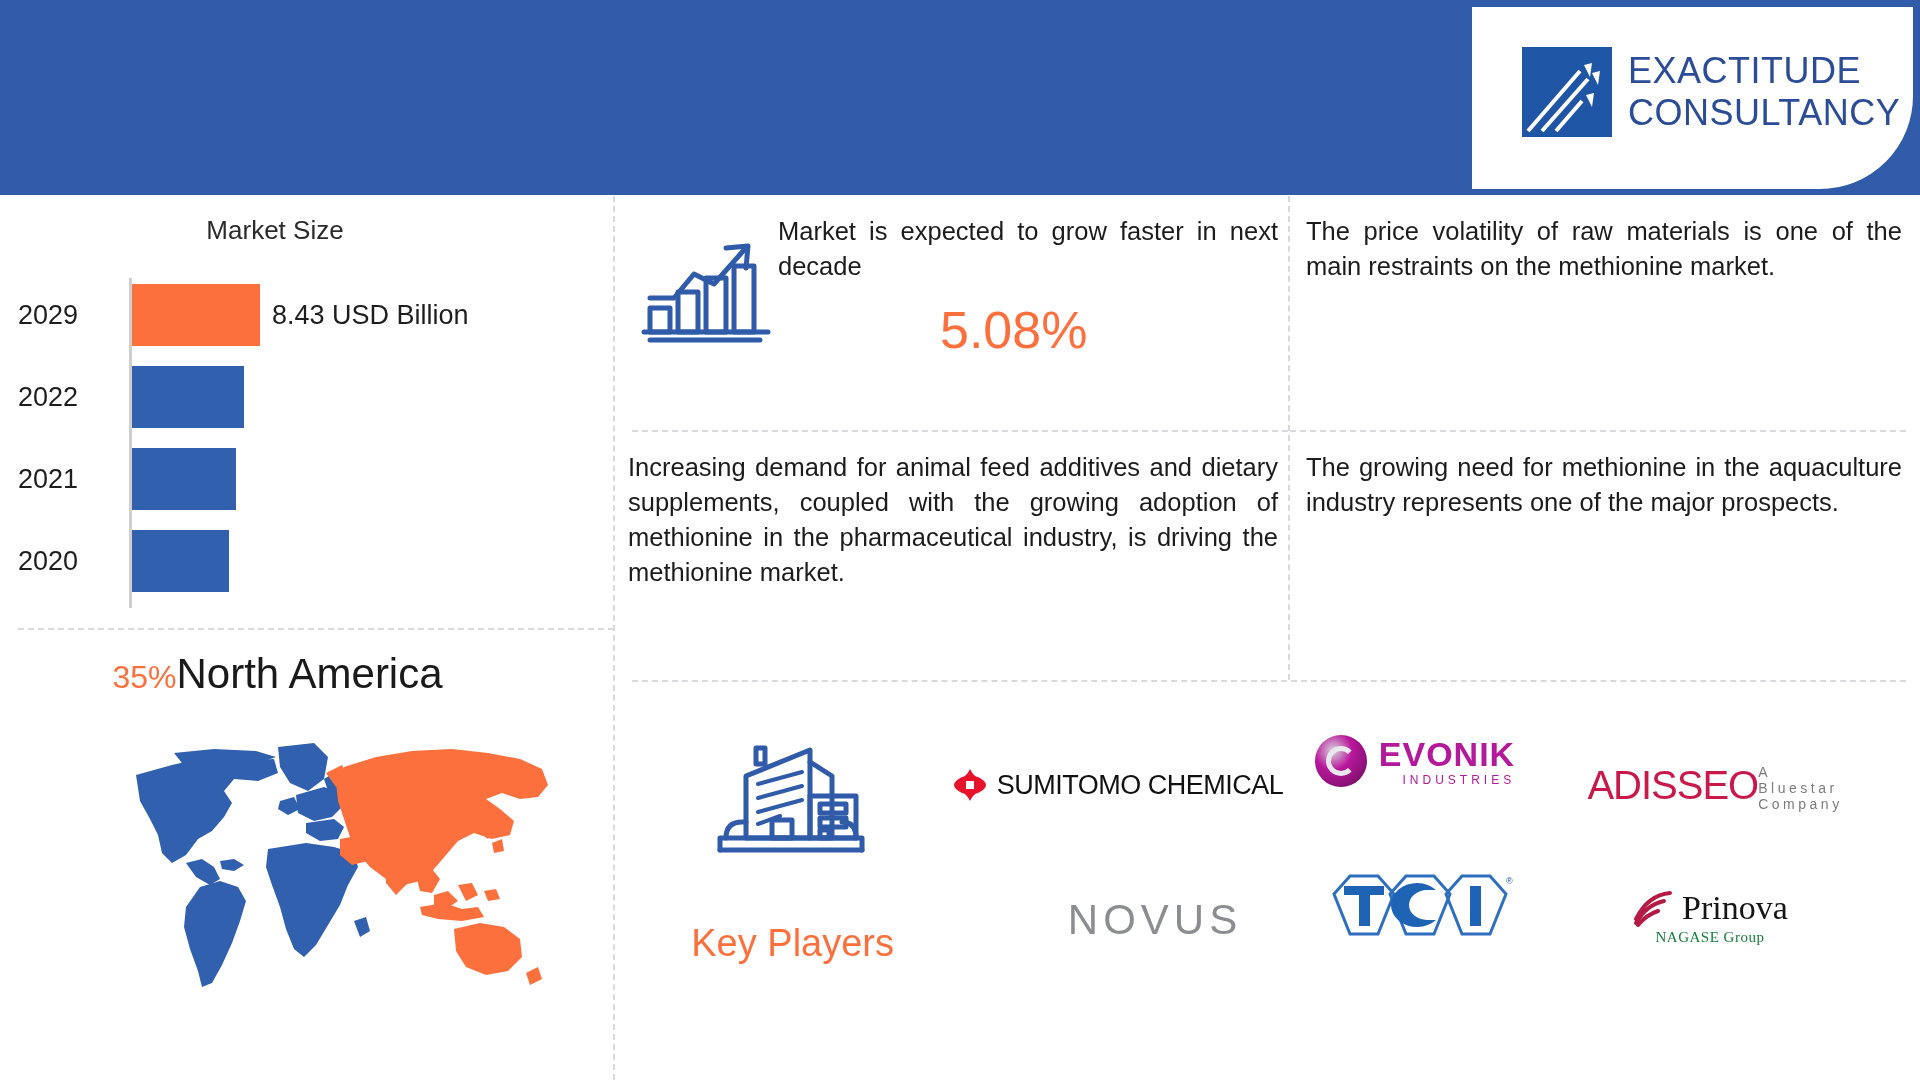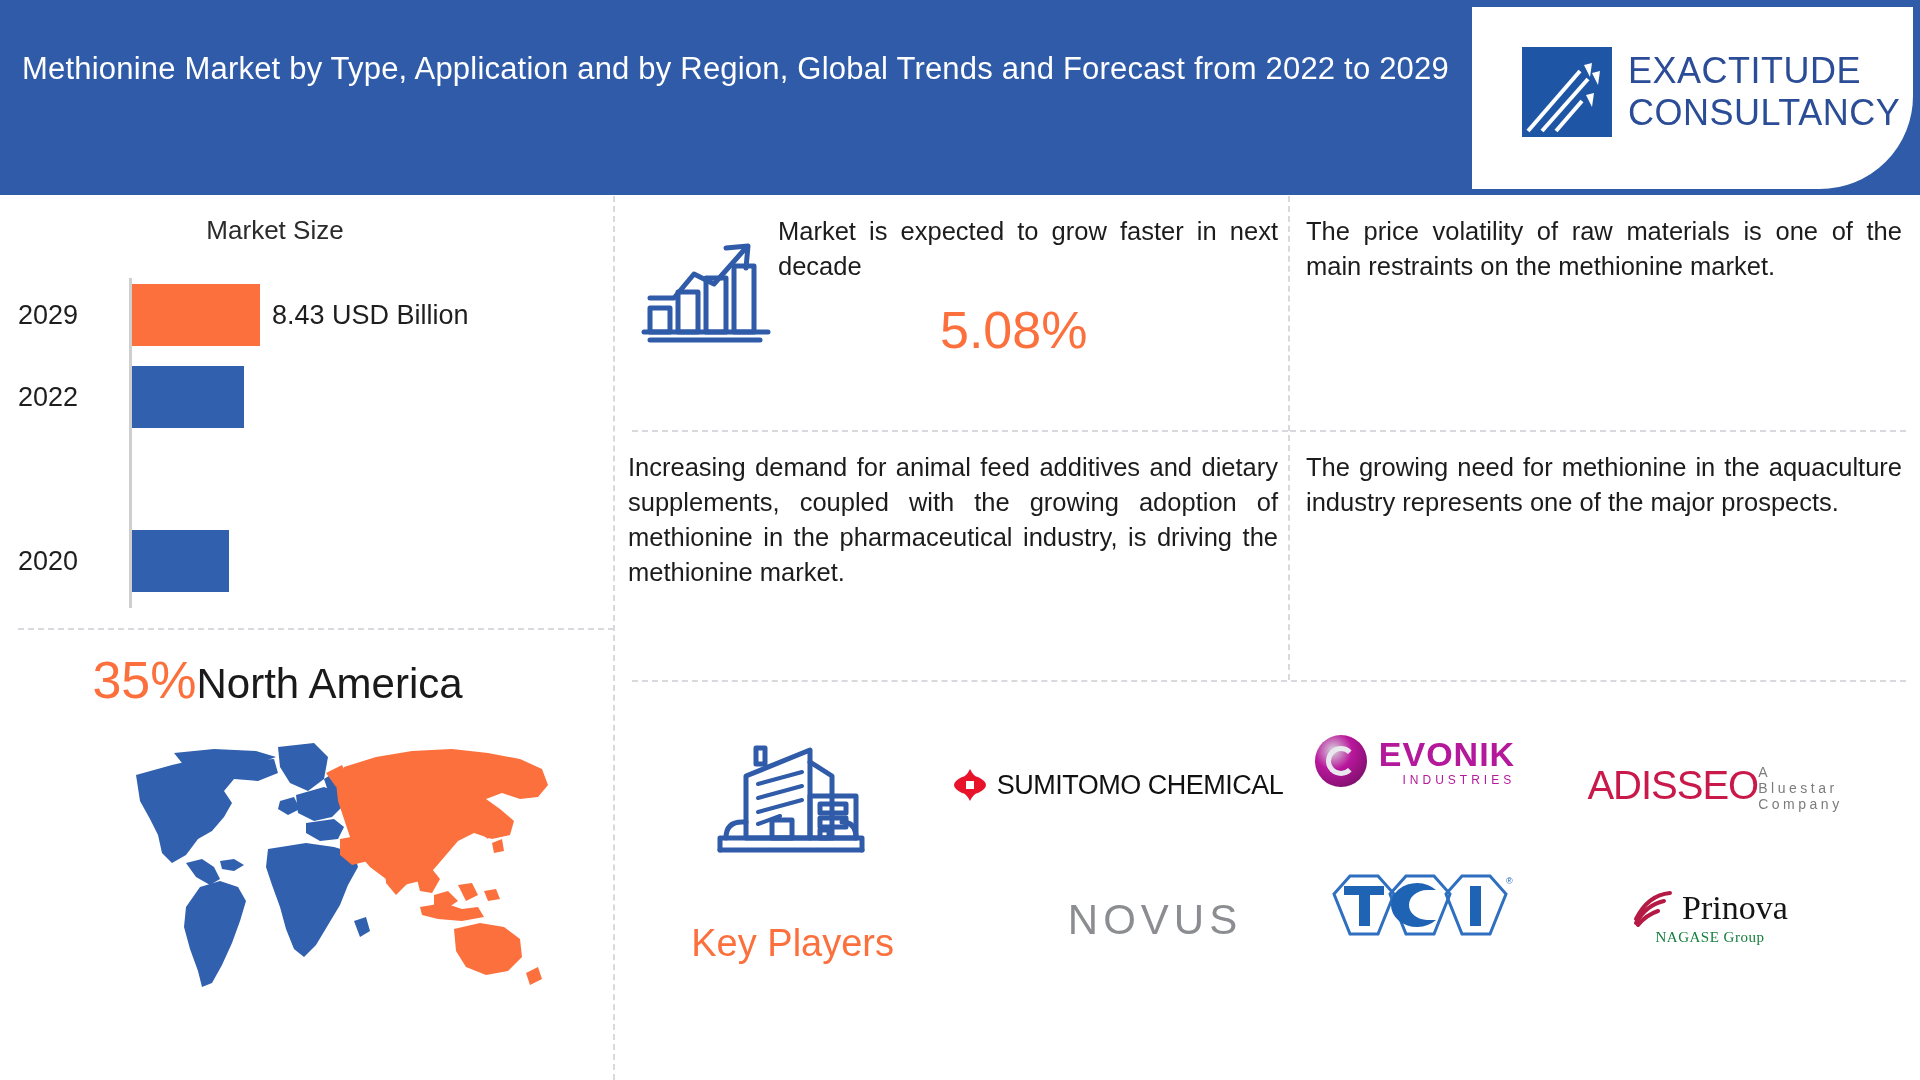--- a/index.html
+++ b/index.html
@@ -71,21 +71,21 @@
     position:absolute;top:50%;transform:translateY(-50%);
     font-size:27px;color:#1e1e1e;white-space:nowrap;
   }
 
   
   .region-wrap{position:absolute;left:0;top:640px;width:610px;height:440px;}
   .region-head{
     position:absolute;left:0;top:10px;width:555px;text-align:center;
     white-space:nowrap;
   }
-  .region-pct{font-size:52px;color:#FB703C;}
+  .region-pct{font-size:32px;color:#FB703C;}
   .region-name{font-size:42px;color:#1a1a1a;}
   .map-box{position:absolute;left:128px;top:95px;width:430px;height:260px;}
   .map-box svg{width:100%;height:100%;display:block;}
 
   
   .cell-text{
     position:absolute;font-size:25.5px;line-height:35px;color:#1c1c1c;
     text-align:justify;
   }
 
@@ -131,21 +131,20 @@
   .prinova{left:1590px;top:885px;width:240px;height:64px;flex-direction:column;}
   .pri-row{display:flex;align-items:center;}
   .pri-mark{width:42px;height:38px;margin-right:8px;flex:0 0 auto;}
   .pri-main{font-size:34px;color:#151515;font-family:"Liberation Serif",serif;line-height:1;}
   .pri-sub{font-size:15px;color:#15803d;font-family:"Liberation Serif",serif;letter-spacing:.5px;margin-top:2px;}
 </style>
 </head>
 <body>
 
 <div class="header">
-  <div class="header-title">Methionine Market by Type, Application and by Region, Global Trends and Forecast from 2022 to 2029</div>
 
   <div class="logo-card">
     <div class="logo-inner">
       <div class="logo-mark">
         <svg viewBox="0 0 90 90" width="90" height="90" aria-hidden="true">
           <g stroke="#ffffff" stroke-width="4" fill="none">
             <line x1="6" y1="84" x2="58" y2="24"></line>
             <line x1="20" y1="84" x2="66" y2="32"></line>
             <line x1="34" y1="84" x2="60" y2="54"></line>
           </g>
@@ -181,20 +180,24 @@
       <span class="bar-label">2029</span>
       <div class="bar orange" style="width:128px;"></div>
       <span class="bar-value" style="left:272px;">8.43 USD Billion</span>
     </div>
 
     <div class="bar-row" style="top:88px;">
       <span class="bar-label">2022</span>
       <div class="bar blue" style="width:112px;"></div>
     </div>
 
+    <div class="bar-row" style="top:170px;">
+      <span class="bar-label">2021</span>
+      <div class="bar blue" style="width:104px;"></div>
+    </div>
 
     <div class="bar-row" style="top:252px;">
       <span class="bar-label">2020</span>
       <div class="bar blue" style="width:97px;"></div>
     </div>
   </div>
 </div>
 
 <div class="region-wrap">
   <div class="region-head">

